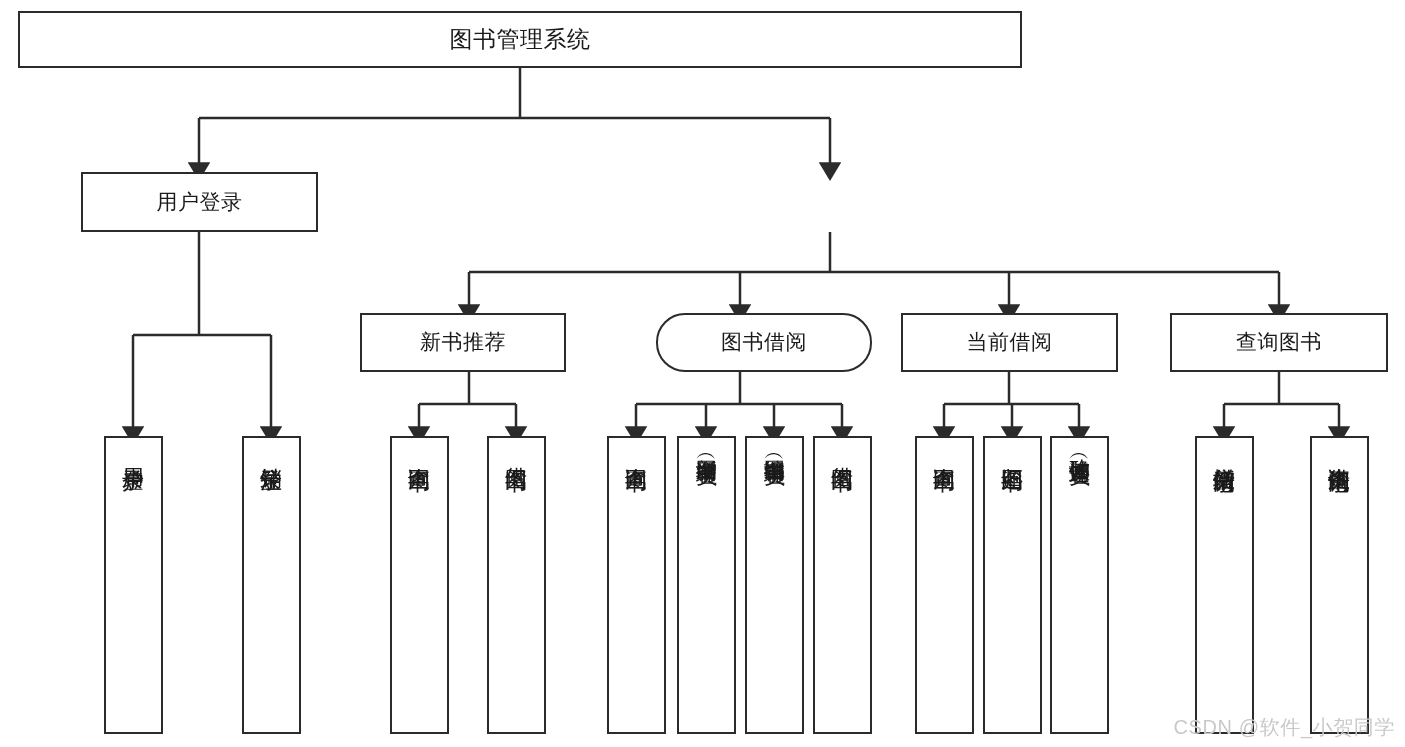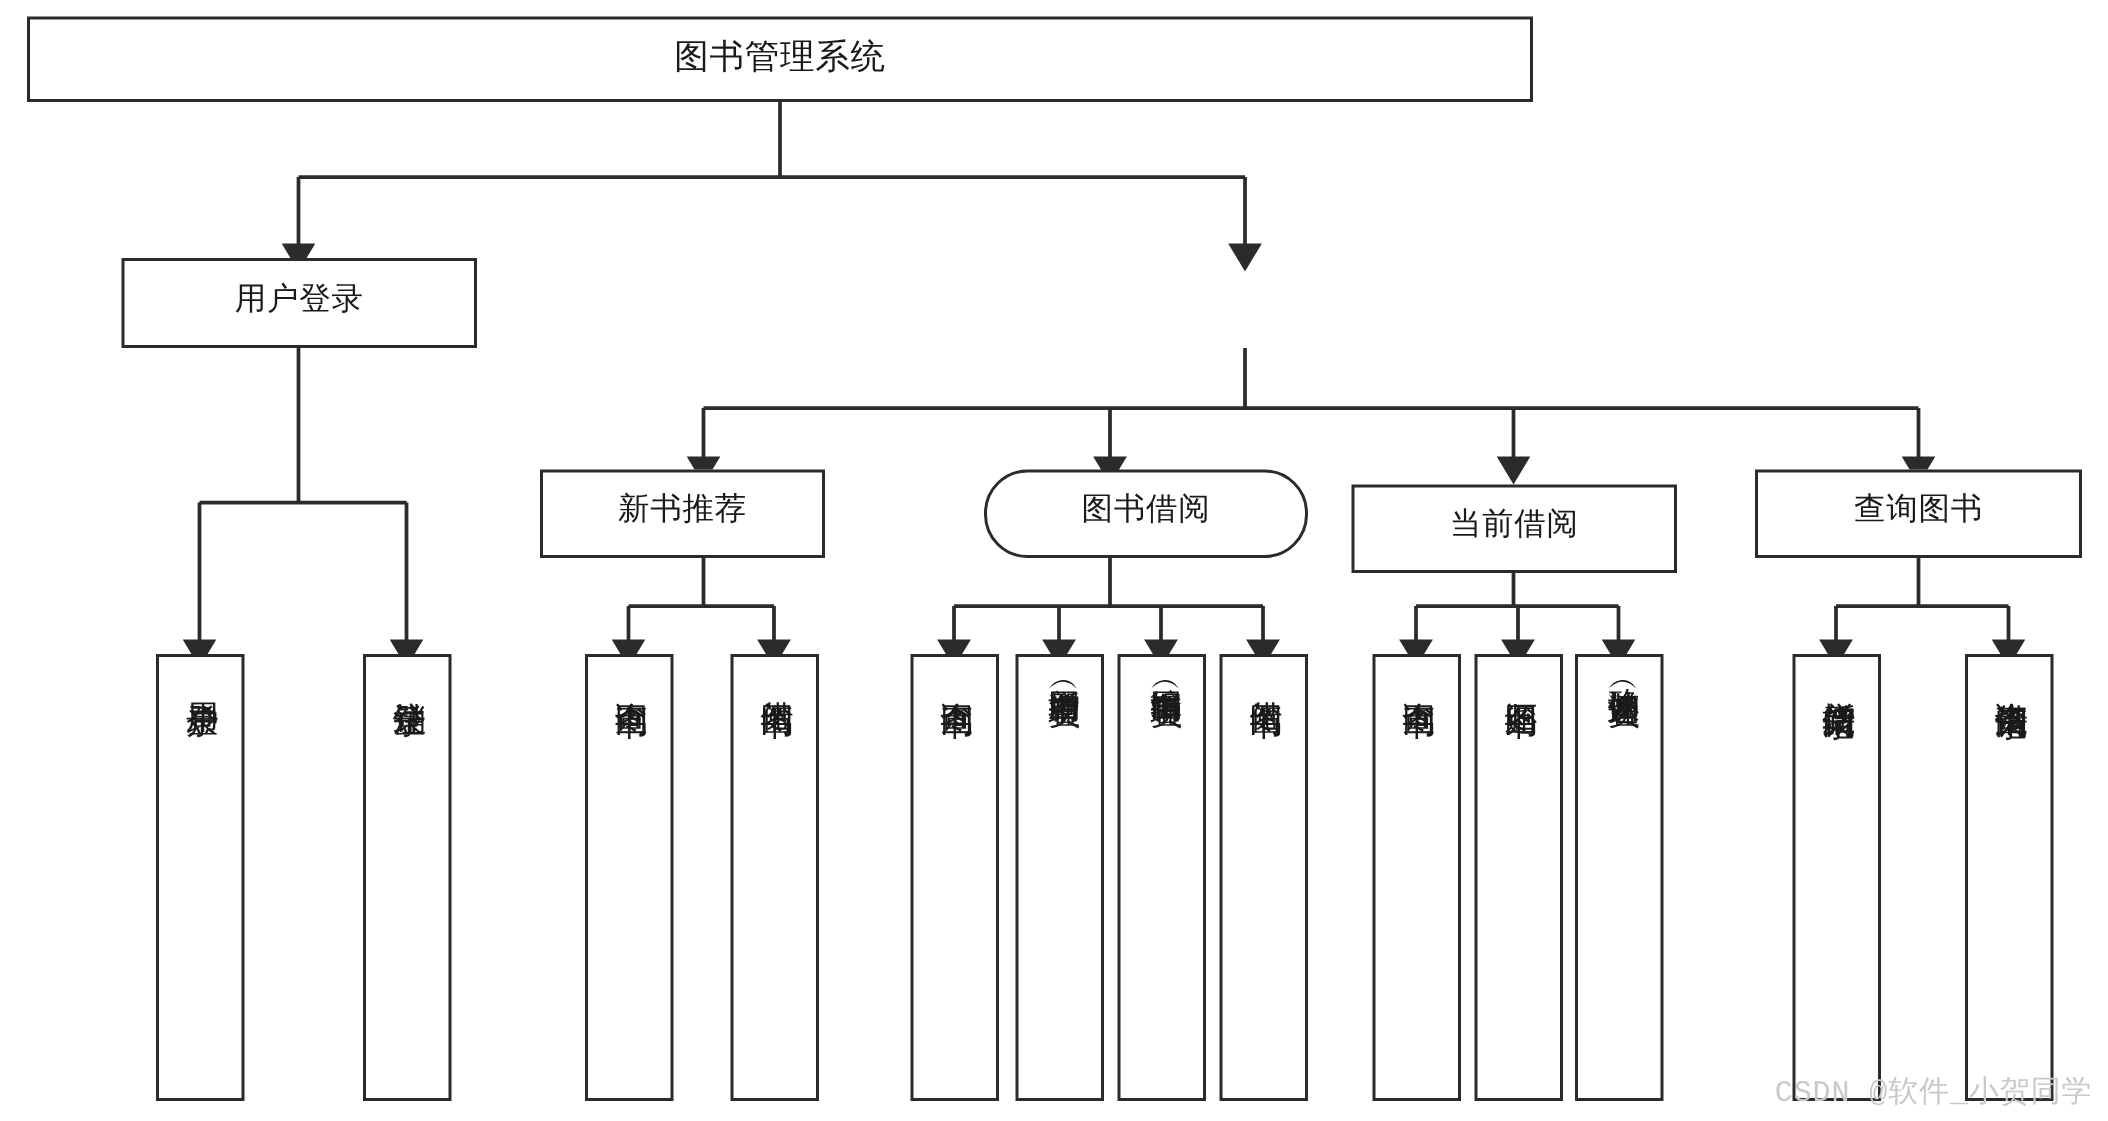--- a/index.html
+++ b/index.html
@@ -7,21 +7,21 @@
     margin: 0;
     padding: 0;
     background: #ffffff;
   }
   #canvas {
     position: relative;
     width: 1405px;
     height: 747px;
     background: #ffffff;
     overflow: hidden;
-    font-family: Liberation Mono, monospace;
+    font-family: Liberation Sans, sans-serif;
   }
   #wires {
     position: absolute;
     left: 0;
     top: 0;
     width: 1405px;
     height: 747px;
     pointer-events: none;
   }
   .node {
@@ -137,27 +137,27 @@
   </svg>
 
   <div class="node root" style="left:18px; top:11px; width:1004px; height:57px;">
     <span class="label">图书管理系统</span>
   </div>
 
   <div class="node branch" style="left:81px; top:172px; width:237px; height:60px;">
     <span class="label">用户登录</span>
   </div>
 
-  <div class="node branch" style="left:360px; top:313px; width:190px; height:59px;">
+  <div class="node branch" style="left:360px; top:313px; width:206px; height:59px;">
     <span class="label">新书推荐</span>
   </div>
   <div class="node branch" style="left:656px; top:313px; width:216px; height:59px;border-radius:29px;">
     <span class="label">图书借阅</span>
   </div>
-  <div class="node branch" style="left:901px; top:313px; width:217px; height:59px;margin-top:10px;">
+  <div class="node branch" style="left:901px; top:313px; width:217px; height:59px;">
     <span class="label">当前借阅</span>
   </div>
   <div class="node branch" style="left:1170px; top:313px; width:218px; height:59px;">
     <span class="label">查询图书</span>
   </div>
 
   <div class="node leaf" style="left:104px; top:436px; width:59px; height:298px;">
     <span class="label">用户登录</span>
   </div>
   <div class="node leaf" style="left:242px; top:436px; width:59px; height:298px;">

